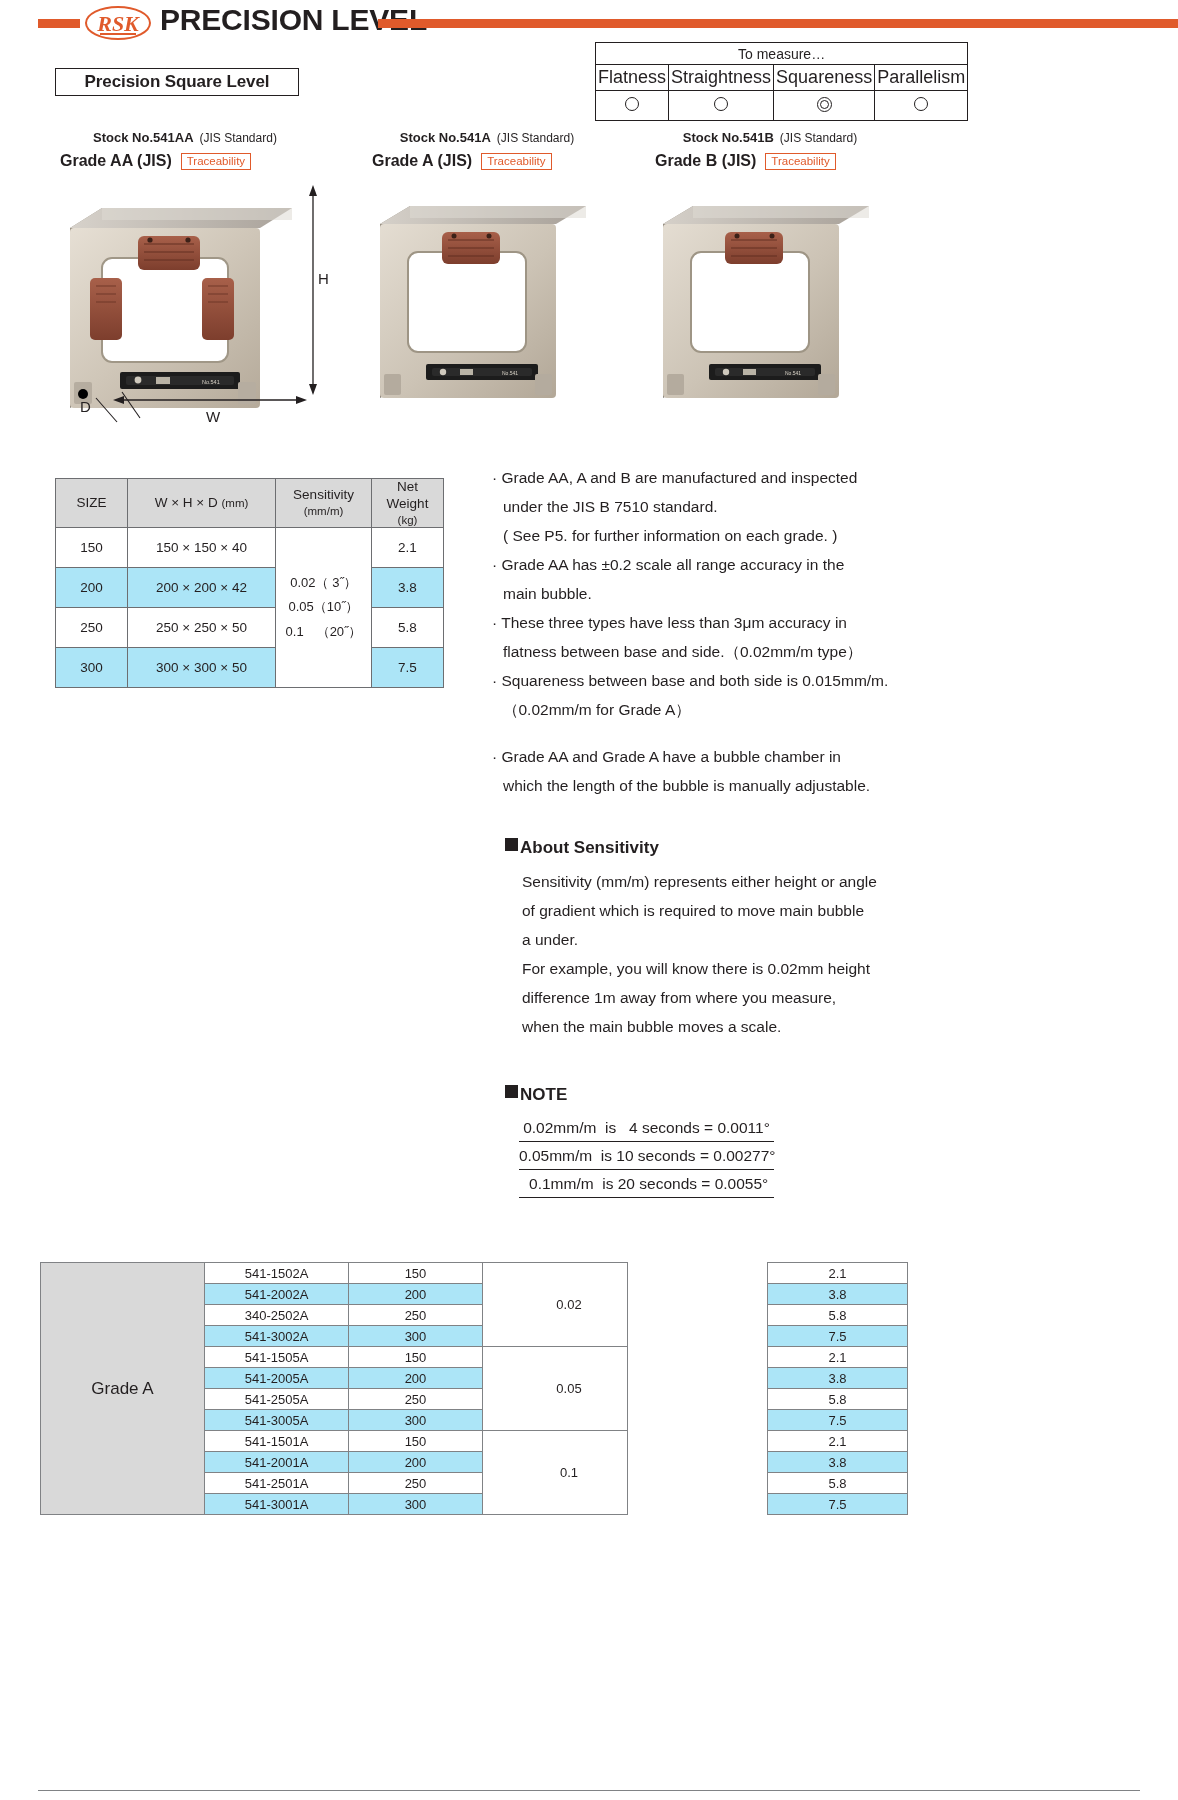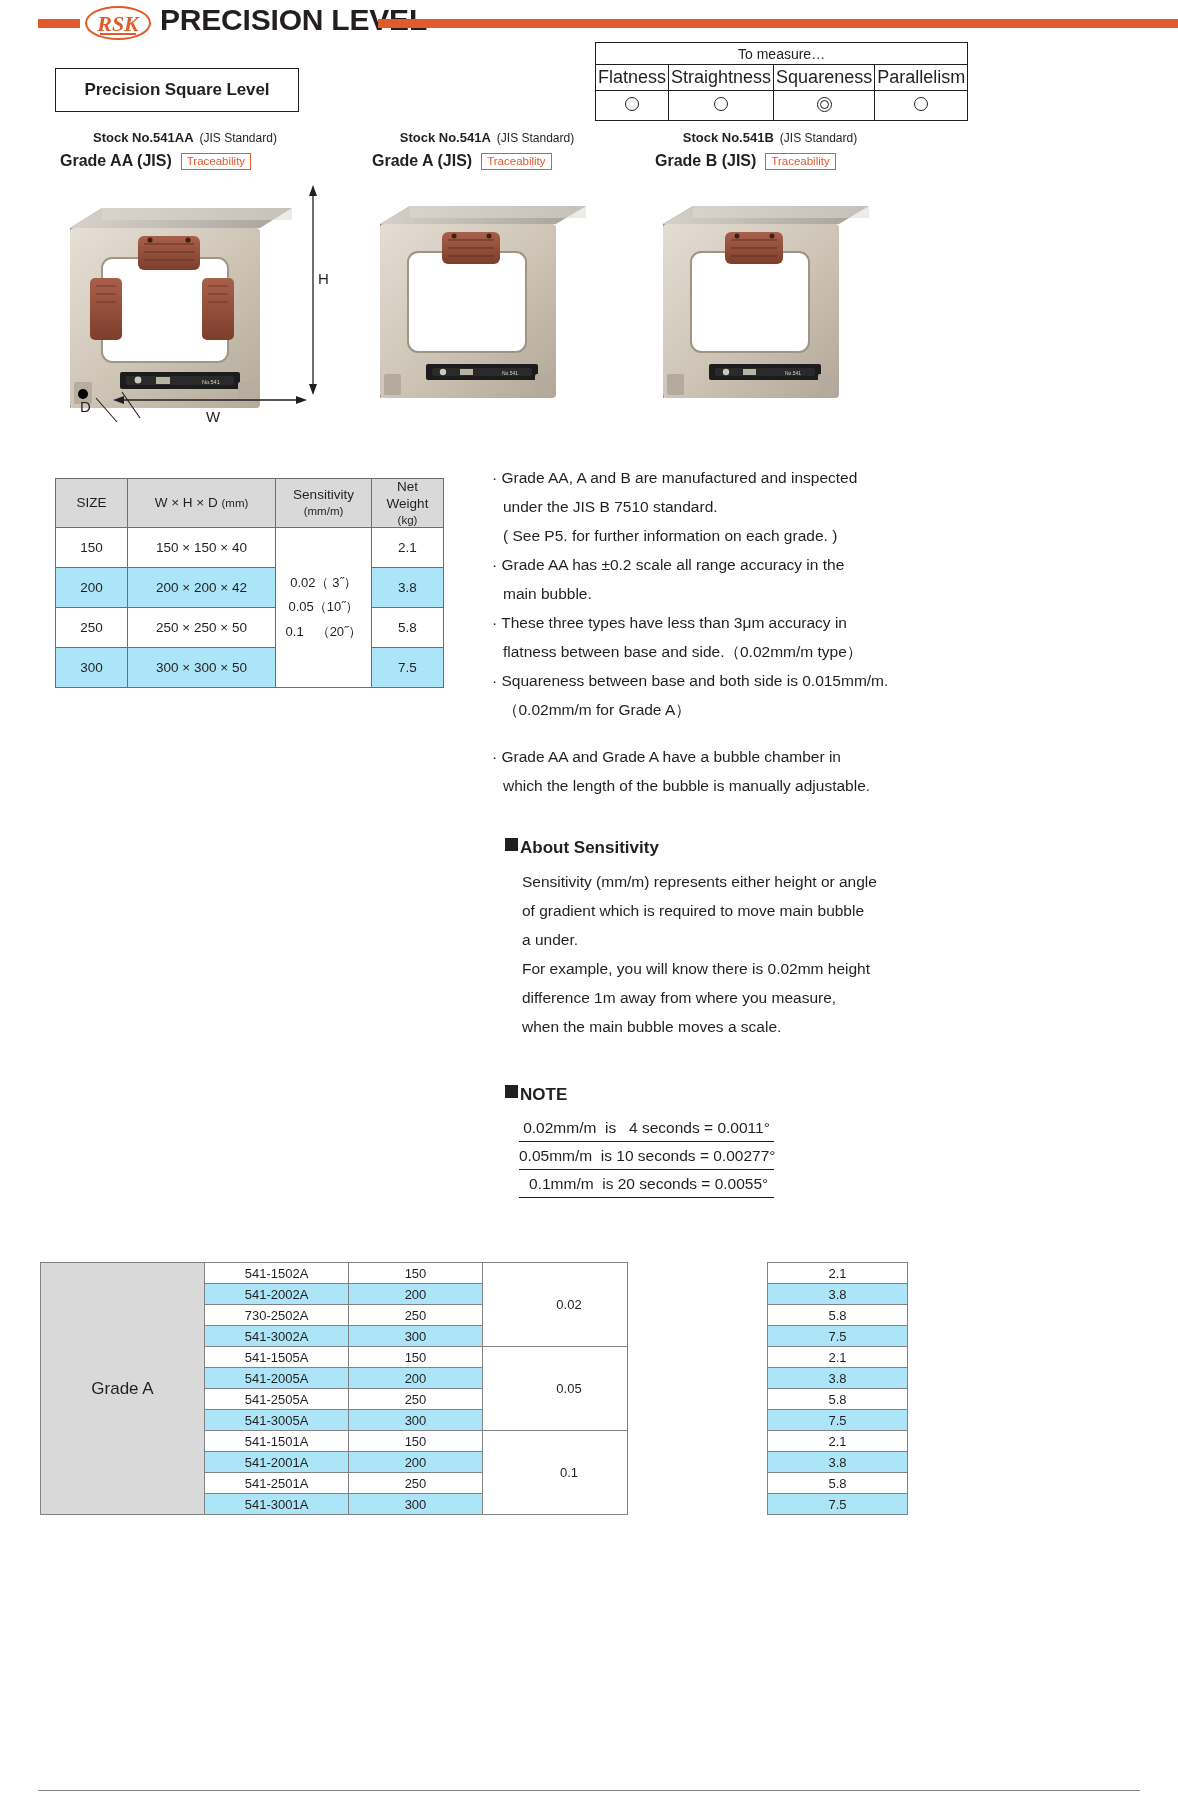--- a/index.html
+++ b/index.html
@@ -28,21 +28,21 @@
     color:#231f20; white-space:nowrap;
   }
   .hdr-bar-right {
     position:absolute; left:378px; top:19px; right:0; height:9px;
     background:#e05a2b;
   }
 
   
   #section-title-box {
     position:absolute; left:55px; top:68px;
-    width:244px; height:44px;
+    width:244px; height:28px;
     border:1px solid #231f20;
     display:flex; align-items:center; justify-content:center;
   }
   #section-title-box span {
     font-size:17px; font-weight:bold; letter-spacing:-0.1px;
   }
 
   
   #to-measure {
     position:absolute; left:595px; top:42px;
@@ -506,21 +506,21 @@
       <td class="c-gapa"></td>
       <td class="c-wt">2.1</td>
     </tr>
     <tr class="alt">
       <td class="c-pn fill">541-2002A</td>
       <td class="c-size fill">200</td>
       <td class="c-gapa"></td>
       <td class="c-wt fill">3.8</td>
     </tr>
     <tr>
-      <td class="c-pn">730-2502A</td>
+      <td class="c-pn">340-2502A</td>
       <td class="c-size">250</td>
       <td class="c-gapa"></td>
       <td class="c-wt">5.8</td>
     </tr>
     <tr class="alt">
       <td class="c-pn fill">541-3002A</td>
       <td class="c-size fill">300</td>
       <td class="c-gapa"></td>
       <td class="c-wt fill">7.5</td>
     </tr>

